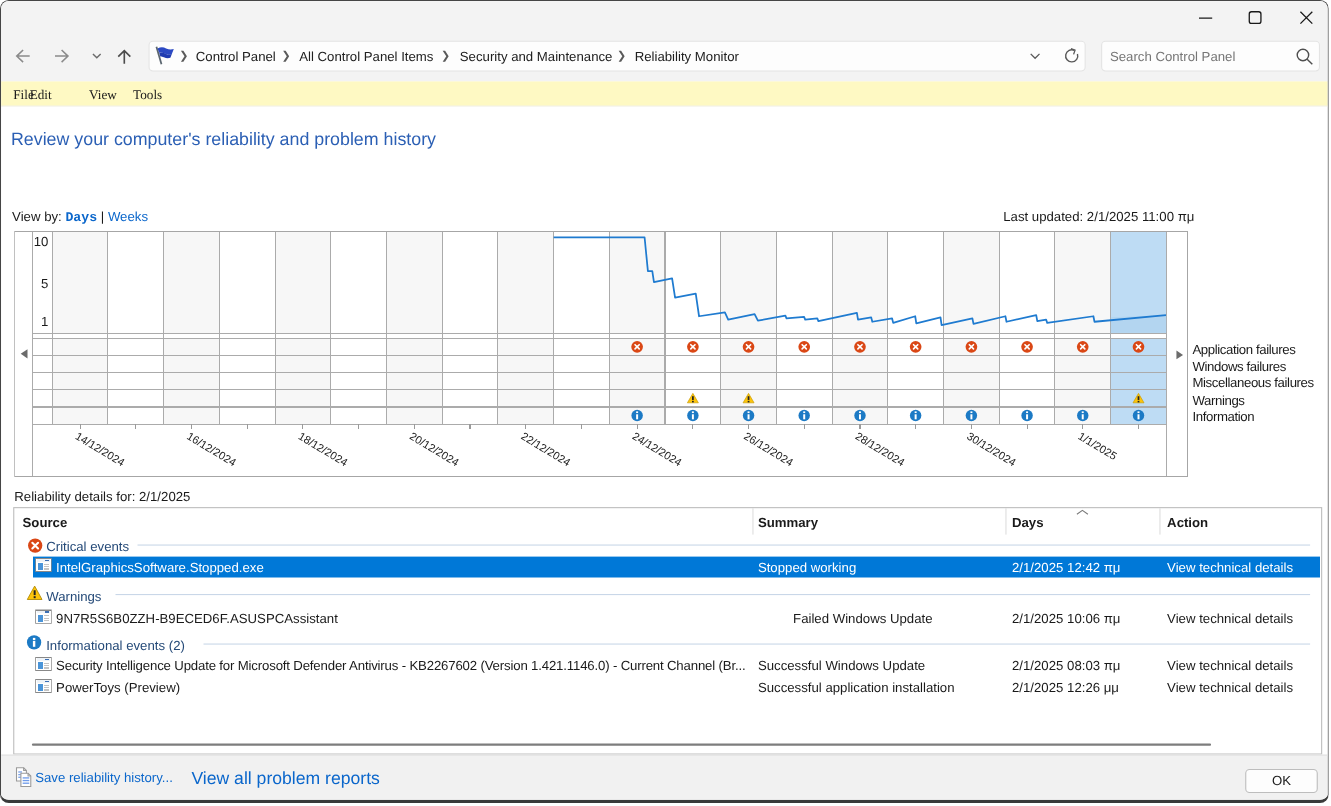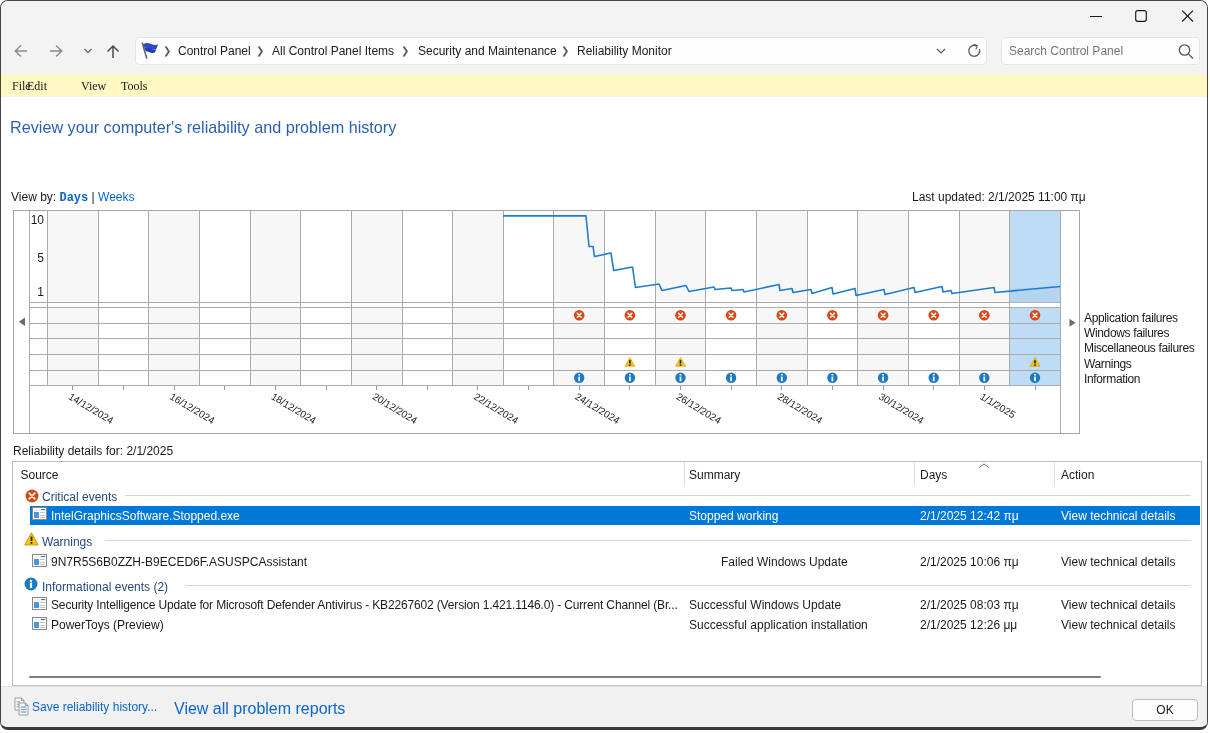--- a/index.html
+++ b/index.html
@@ -14,21 +14,21 @@
 .abs{position:absolute;}
 .link{color:#0a66cb;}
 .graytxt{color:#767676;}
 
 .addrbox{position:absolute;left:134px;top:36px;width:852px;height:28px;background:#fdfdfd;border:1px solid #e4e4e4;border-radius:4px;box-sizing:border-box;}
 .searchbox{position:absolute;left:1000px;top:36px;width:199px;height:28px;background:#fdfdfd;border:1px solid #e4e4e4;border-radius:4px;box-sizing:border-box;}
 .crumb{position:absolute;top:43px;font-size:12px;color:#202020;}
 .cchev{position:absolute;top:44px;font-size:10px;color:#5a5a5a;}
 
 .tbl{position:absolute;left:11px;top:364px;width:1190px;height:225px;border:1px solid #bdbdbd;box-sizing:border-box;background:#fff;}
-.hdrtxt{position:absolute;top:6px;font-size:12px;color:#1a1a1a;}
+.hdrtxt{position:absolute;top:6px;font-size:12px;color:#1a1a1a;font-weight:bold;}
 .hsep{position:absolute;top:0px;width:1px;height:24px;background:#dedede;}
 .grp{position:absolute;font-size:12px;color:#254a78;}
 .grpline{position:absolute;height:1px;background:#c9d7e8;}
 .rowtxt{position:absolute;font-size:12px;color:#1a1a1a;white-space:nowrap;}
 .selrow{position:absolute;left:17px;top:44px;width:1170px;height:19px;background:#0078d7;}
 .okbtn{position:absolute;left:1131px;top:698px;width:66px;height:22px;background:#fdfdfd;border:1px solid #bdbdbd;border-radius:4px;box-sizing:border-box;text-align:center;font-size:12px;color:#1a1a1a;line-height:20px;}
 </style>
 </head>
 <body>
 <div class="win">

